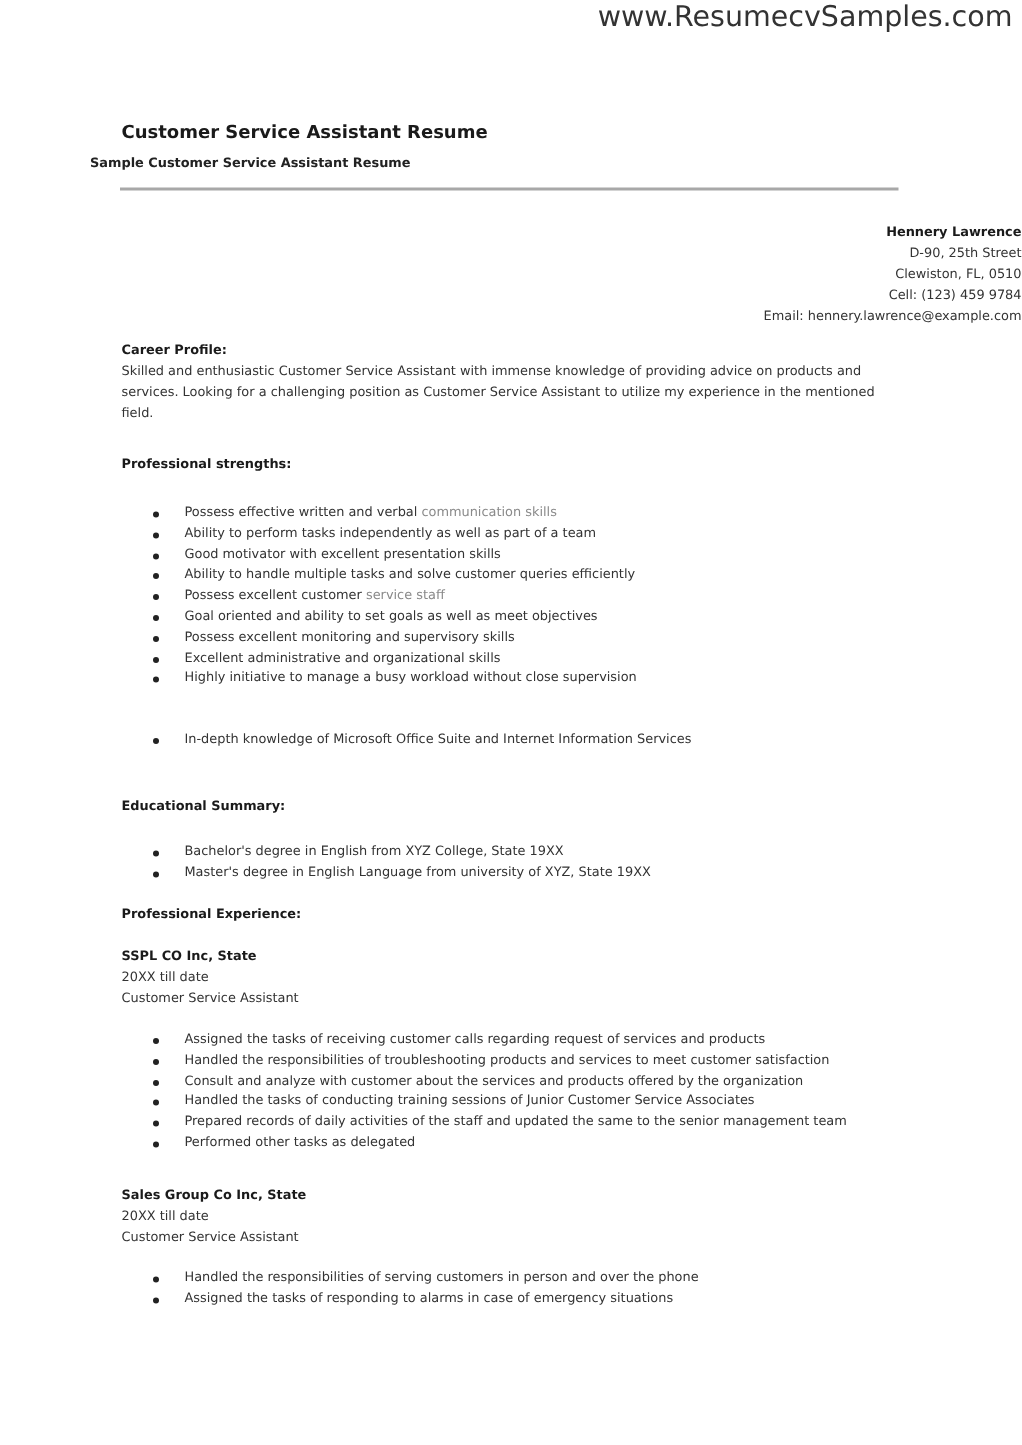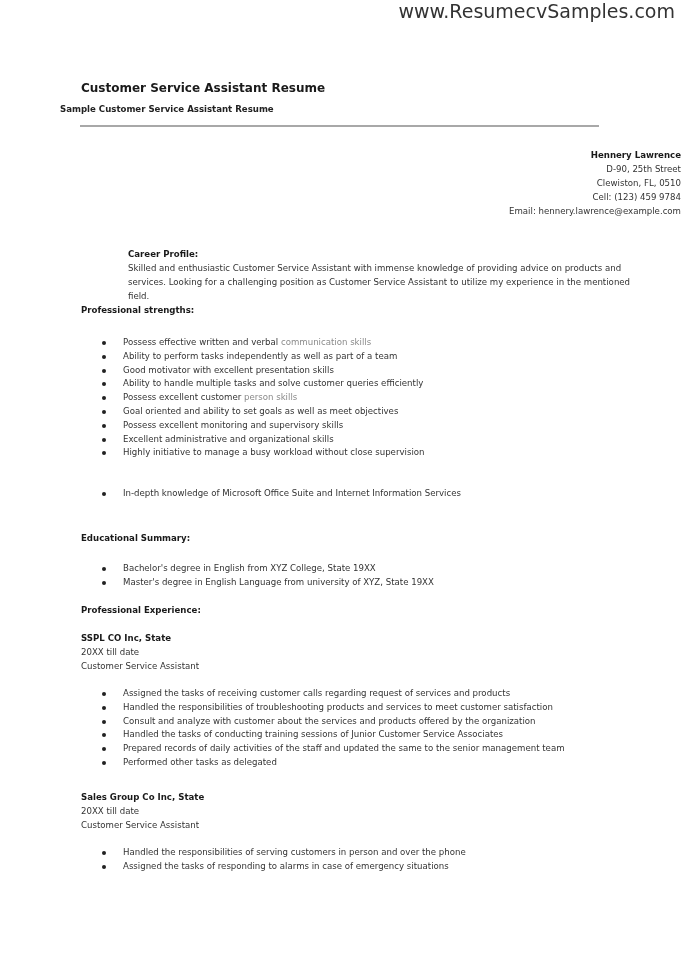--- a/index.html
+++ b/index.html
@@ -57,34 +57,34 @@
 <div class="rule"></div>
 
 <div class="contact">
   <div class="name">Hennery Lawrence</div>
   <div>D-90, 25th Street</div>
   <div>Clewiston, FL, 0510</div>
   <div>Cell: (123) 459 9784</div>
   <div>Email: hennery.lawrence@example.com</div>
 </div>
 
-<div class="section" style="top:247px;margin-left:47px;">
+<div class="section" style="top:227px;">
   <div class="heading">Career Profile:</div>
   <p class="para">Skilled and enthusiastic Customer Service Assistant with immense knowledge of providing advice on products and services. Looking for a challenging position as Customer Service Assistant to utilize my experience in the mentioned field.</p>
 </div>
 
 <div class="section" style="top:303px;">
   <div class="heading">Professional strengths:</div>
   <div style="height:19px;"></div>
   <ul class="bullets">
     <li><span class="dot"></span><span>Possess effective written and verbal </span><span class="muted">communication skills</span></li>
     <li><span class="dot"></span><span>Ability to perform tasks independently as well as part of a team</span></li>
     <li><span class="dot"></span><span>Good motivator with excellent presentation skills</span></li>
     <li><span class="dot"></span><span>Ability to handle multiple tasks and solve customer queries efficiently</span></li>
-    <li><span class="dot"></span><span>Possess excellent customer </span><span class="muted">person skills</span></li>
+    <li><span class="dot"></span><span>Possess excellent customer </span><span class="muted">service staff</span></li>
     <li><span class="dot"></span><span>Goal oriented and ability to set goals as well as meet objectives</span></li>
     <li><span class="dot"></span><span>Possess excellent monitoring and supervisory skills</span></li>
     <li><span class="dot"></span><span>Excellent administrative and organizational skills</span></li>
     <li><span class="dot"></span><span>Highly initiative to manage a busy workload without close supervision</span></li>
   </ul>
 </div>
 
 <div class="section" style="top:472px;">
   <div style="height:15px;"></div>
   <ul class="bullets">

